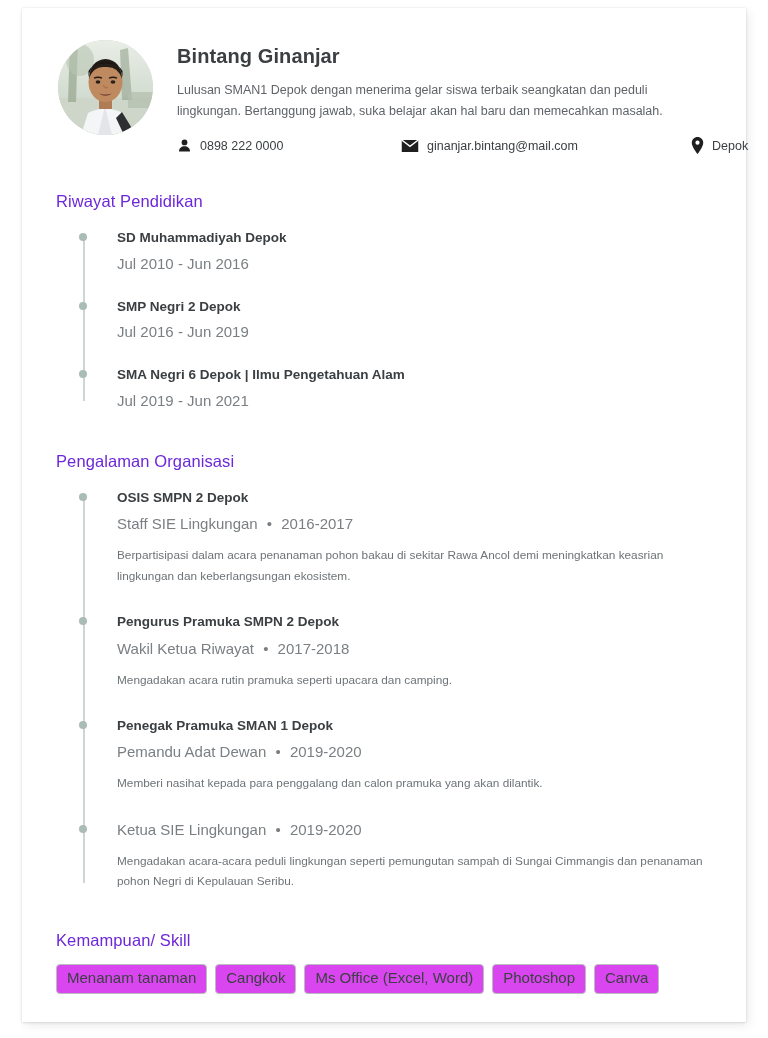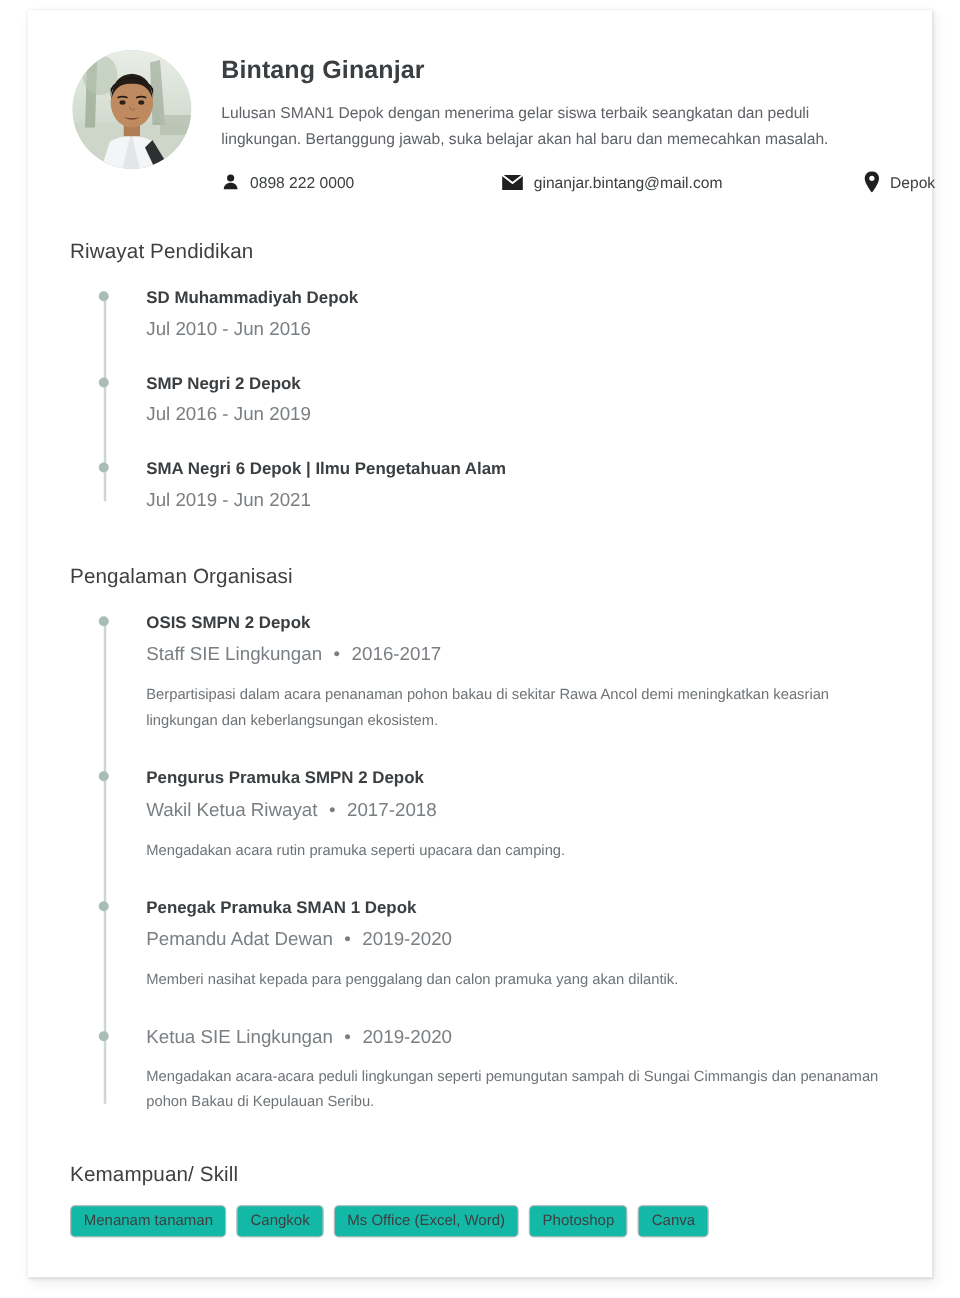--- a/index.html
+++ b/index.html
@@ -91,21 +91,21 @@
     display: inline-flex;
     align-items: center;
     justify-content: center;
     margin-right: 8px;
   }
   .ci-phone { width: 224px; }
   .ci-mail  { width: 290px; }
 
   
   .section-title {
-    color: #404040;
+    color: #6d28d9;
     font-size: 16.5px;
     font-weight: normal;
     letter-spacing: 0.1px;
   }
 
   .sec-edu   { margin-top: 38px; }
   .sec-org   { margin-top: 43px; }
   .sec-skill { margin-top: 40px; }
 
   
@@ -166,23 +166,23 @@
   .skills {
     margin-top: 14px;
     display: flex;
     flex-wrap: wrap;
     gap: 8px;
   }
   .chip {
     border: 1px solid #b9bdc0;
     border-radius: 4px;
     padding: 5px 10px 6px 10px;
-    font-size: 12px;
+    font-size: 15px;
     color: #3c4043;
-    background: #14b8a6;
+    background: #d946ef;
     line-height: 1.1;
   }
 </style>
 </head>
 <body>
 
 <div id="page">
   <div class="card">
 
     <div class="header">
@@ -320,21 +320,21 @@
           </div>
           <div class="entry-desc">Memberi nasihat kepada para penggalang dan calon pramuka yang akan dilantik.</div>
         </div>
 
         <div class="tl-item org-item">
           <div class="entry-sub">
             <span>Ketua SIE Lingkungan</span>
             <span class="dot">•</span>
             <span>2019-2020</span>
           </div>
-          <div class="entry-desc">Mengadakan acara-acara peduli lingkungan seperti pemungutan sampah di Sungai Cimmangis dan penanaman pohon Bakau di Kepulauan Seribu.</div>
+          <div class="entry-desc">Mengadakan acara-acara peduli lingkungan seperti pemungutan sampah di Sungai Cimmangis dan penanaman pohon Negri di Kepulauan Seribu.</div>
         </div>
 
       </div>
     </div>
 
     <div class="sec-skill">
       <div class="section-title">Kemampuan/ Skill</div>
       <div class="skills">
         <span class="chip">Menanam tanaman</span>
         <span class="chip">Cangkok</span>

